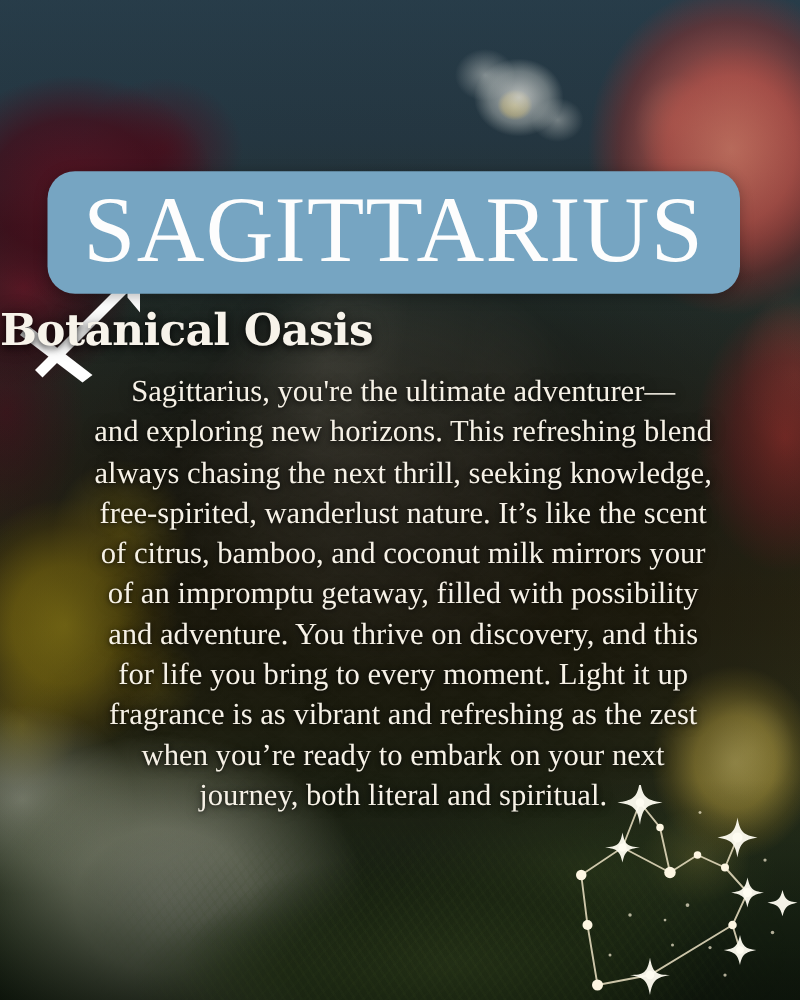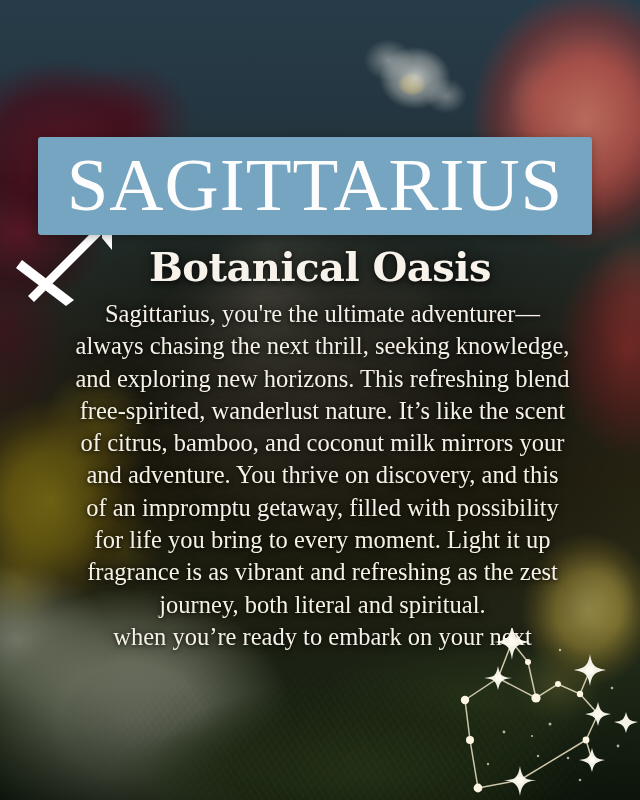--- a/index.html
+++ b/index.html
@@ -157,21 +157,21 @@
     background:#ffffff;
     -webkit-mask-image: radial-gradient(closest-side, transparent 0, transparent 0);
   }
 
   
   #banner {
     position:absolute;
     left:38px; top:137px;
     width:554px; height:98px;
     background:#76a5c2;
-    border-radius:3px;
+    border-radius:22px;
     display:flex; align-items:center; justify-content:center;
     box-shadow:0 2px 10px rgba(0,0,0,.28);
   }
   #banner-title {
     font-family:"Liberation Serif", serif;
     font-size:75px;
     line-height:1;
     color:#fdfdfd;
     letter-spacing:1px;
     white-space:nowrap;
@@ -182,24 +182,23 @@
   #sag-glyph {
     position:absolute;
     left:16px; top:204px;
     width:104px; height:104px;
   }
 
   
   #subtitle {
     position:absolute;
     left:0; right:0; top:247px;
-    text-align:center;
     font-family:"DejaVu Serif", serif;
     font-weight:700;
-    font-size:40px;
+    font-size:35px;
     line-height:1;
     color:#f7f3ea;
     letter-spacing:-0.5px;
     text-shadow:0 2px 5px rgba(0,0,0,.62), 0 0 14px rgba(0,0,0,.45);
   }
 
   #body-copy {
     position:absolute;
     left:48px; right:43px; top:298px;
     text-align:center;
@@ -263,30 +262,30 @@
   </svg>
 
   <div id="banner">
     <div id="banner-title">SAGITTARIUS</div>
   </div>
 
   <div id="subtitle">Botanical Oasis</div>
 
   <div id="body-copy">
     <span class="ln">Sagittarius, you're the ultimate adventurer—</span>
+    <span class="ln">and exploring new horizons. This refreshing blend</span>
     <span class="ln">always chasing the next thrill, seeking knowledge,</span>
-    <span class="ln">and exploring new horizons. This refreshing blend</span>
     <span class="ln">free-spirited, wanderlust nature. It’s like the scent</span>
     <span class="ln">of citrus, bamboo, and coconut milk mirrors your</span>
+    <span class="ln">of an impromptu getaway, filled with possibility</span>
     <span class="ln">and adventure. You thrive on discovery, and this</span>
-    <span class="ln">of an impromptu getaway, filled with possibility</span>
     <span class="ln">for life you bring to every moment. Light it up</span>
     <span class="ln">fragrance is as vibrant and refreshing as the zest</span>
+    <span class="ln">when you’re ready to embark on your next</span>
     <span class="ln">journey, both literal and spiritual.</span>
-    <span class="ln">when you’re ready to embark on your next</span>
   </div>
 
   <svg id="constellation" viewBox="0 0 200 172">
     <g id="constellation-lines" stroke="#ece2c4" stroke-width="1.5" fill="none" opacity="0.85">
       <path d="M25 72 L30 112 L38 160"></path>
       <path d="M25 72 L58 50 L72 14"></path>
       <path d="M58 50 L96 70 L118 56 L140 66 L150 42"></path>
       <path d="M96 70 L88 34 L72 14"></path>
       <path d="M140 66 L158 86 L146 112 L152 132"></path>
       <path d="M38 160 L80 152 L146 112"></path>

